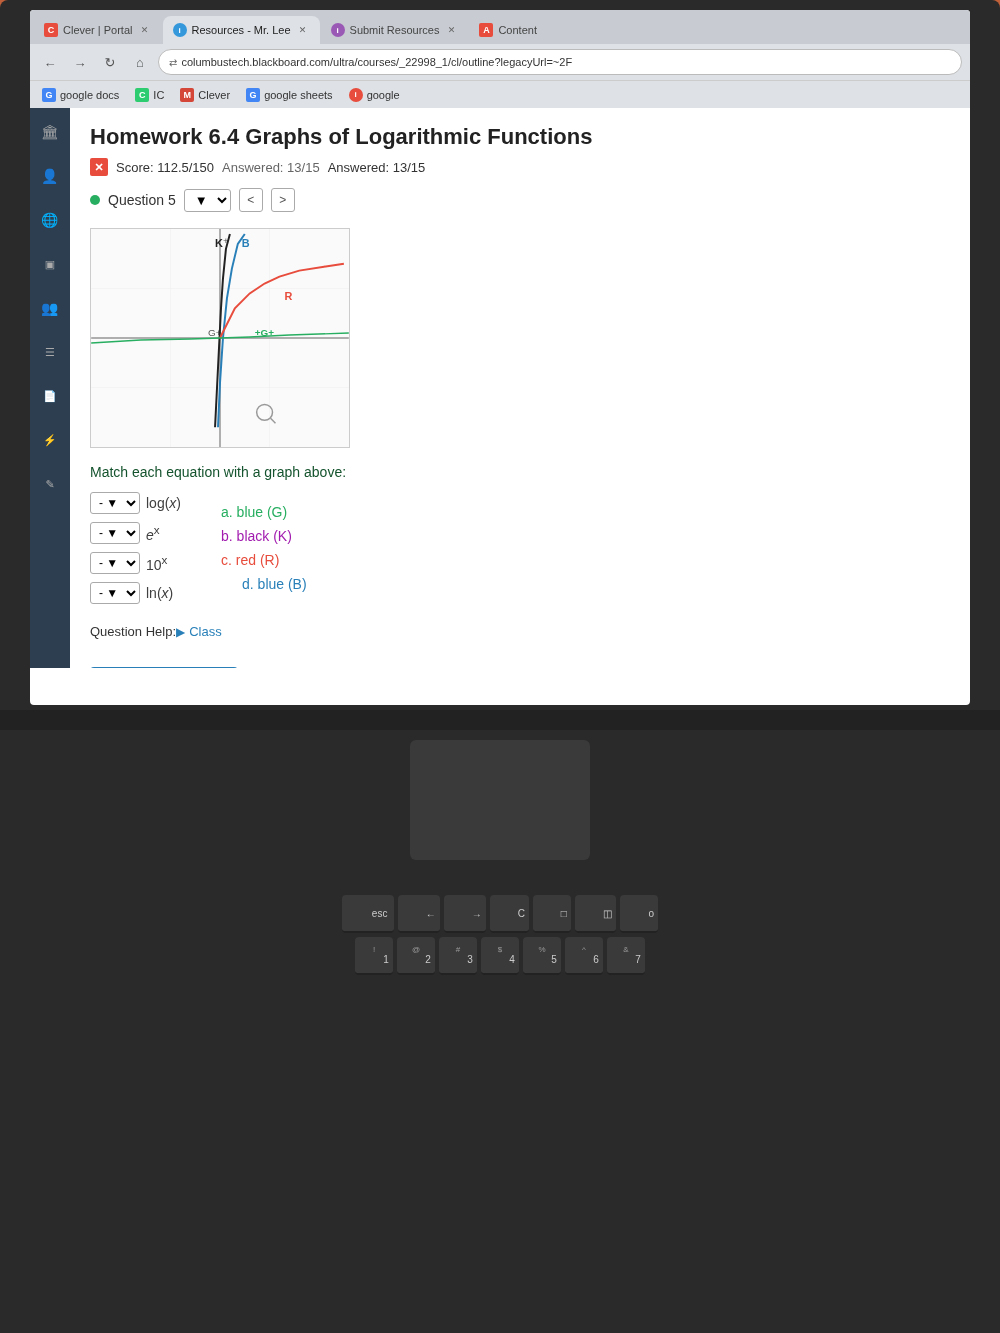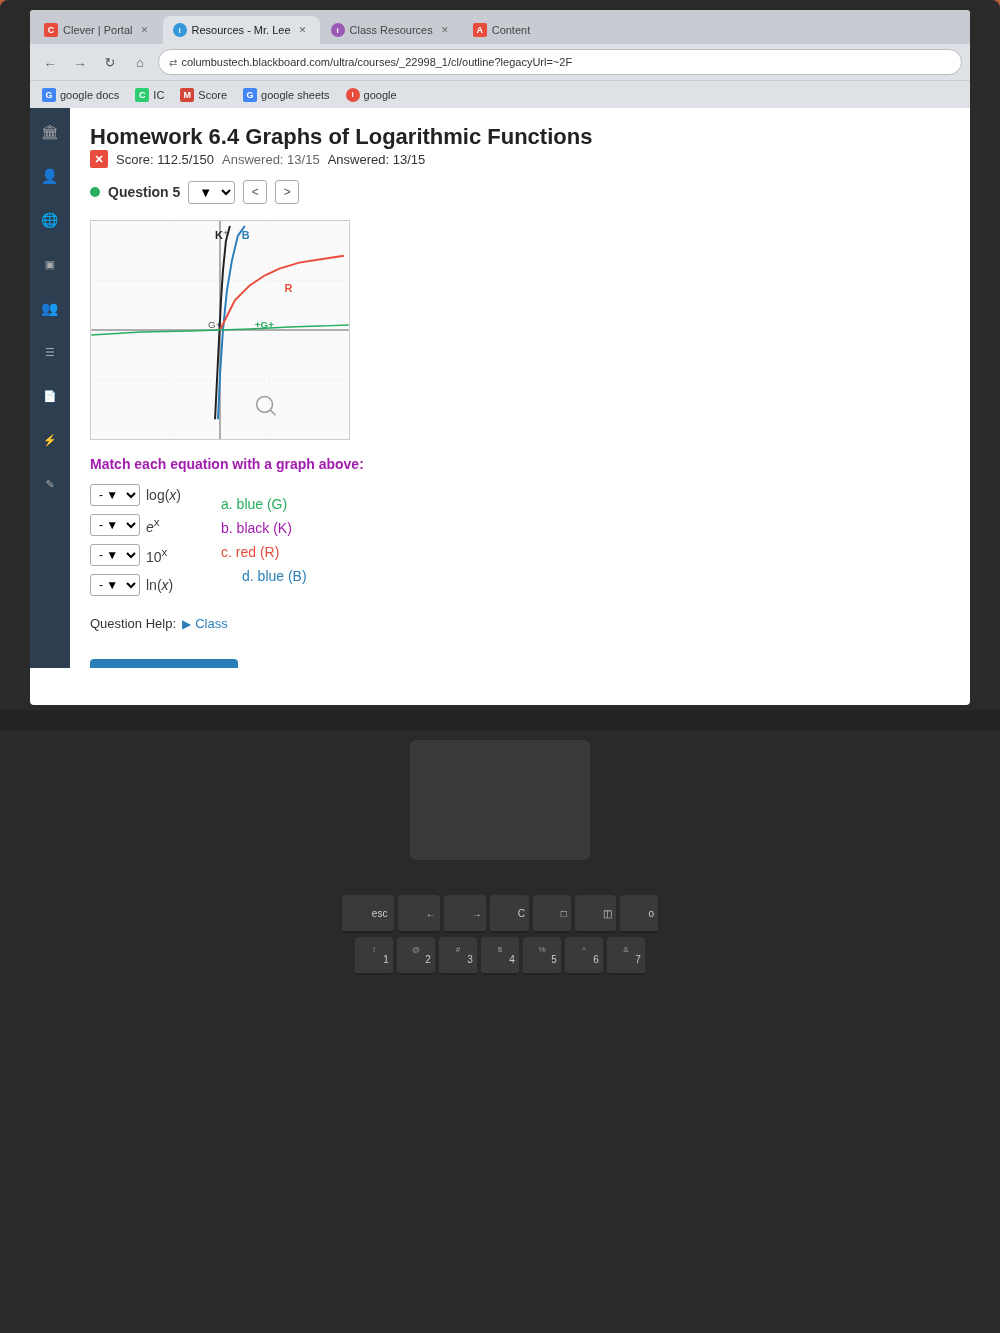--- a/index.html
+++ b/index.html
@@ -200,21 +200,21 @@
       flex: 1;
       padding: 16px 20px;
       overflow-y: auto;
       background: #fff;
     }
 
     .page-title {
       font-size: 22px;
       font-weight: bold;
       color: #222;
-      margin-bottom: 0;
+      margin-bottom: 8px;
     }
 
     .score-row {
       display: flex;
       align-items: center;
       gap: 8px;
       margin-bottom: 12px;
       font-size: 13px;
       color: #333;
     }
@@ -242,21 +242,21 @@
     .question-dot {
       width: 10px;
       height: 10px;
       background: #27ae60;
       border-radius: 50%;
     }
 
     .question-label {
       font-size: 14px;
       color: #333;
-      font-weight: 700;
+      font-weight: 400;
     }
 
     .question-dropdown {
       border: 1px solid #aaa;
       border-radius: 3px;
       padding: 2px 6px;
       font-size: 13px;
       background: #fff;
       cursor: pointer;
     }
@@ -287,23 +287,22 @@
     }
 
     .graph-svg {
       width: 100%;
       height: 100%;
     }
 
     
     .match-instruction {
       font-size: 14px;
-      color: #a21caf;
+      color: #14532d;
       margin-bottom: 12px;
-      font-weight: bold;
     }
 
     .match-table {
       display: flex;
       gap: 40px;
       margin-bottom: 20px;
     }
 
     .match-left {
       display: flex;
@@ -344,21 +343,20 @@
       color: #a21caf;
     }
 
     .match-answer.green { color: #27ae60; }
     .match-answer.red { color: #e74c3c; }
     .match-answer.blue { color: #2980b9; margin-left: 21px; }
 
     .question-help {
       display: flex;
       align-items: center;
-      gap: 6px;
       font-size: 13px;
       color: #333;
       margin-bottom: 28px;
     }
 
     .video-link {
       display: flex;
       align-items: center;
       gap: 4px;
       color: #2980b9;
@@ -475,21 +473,21 @@
           </div>
 
           <div class="tab active">
             <div class="tab-favicon favicon-info" style="background:#3498db;color:#fff;border-radius:50%;font-size:8px">i</div>
             <span>Resources - Mr. Lee</span>
             <div class="tab-close">✕</div>
           </div>
 
           <div class="tab">
             <div class="tab-favicon" style="background:#9b59b6;color:#fff;border-radius:50%;font-size:8px">i</div>
-            <span>Class Resources</span>
+            <span>Submit Resources</span>
             <div class="tab-close">✕</div>
           </div>
 
           <div class="tab">
             <div class="tab-favicon favicon-a">A</div>
             <span>Content</span>
           </div>
         </div>
 
         <div class="address-bar-row">
@@ -507,21 +505,21 @@
           <div class="bookmark-item">
             <div class="bookmark-favicon favicon-g">G</div>
             <span>google docs</span>
           </div>
           <div class="bookmark-item">
             <div class="bookmark-favicon favicon-ic">C</div>
             <span>IC</span>
           </div>
           <div class="bookmark-item">
             <div class="bookmark-favicon favicon-m" style="background:#d44638;color:#fff">M</div>
-            <span>Score</span>
+            <span>Clever</span>
           </div>
           <div class="bookmark-item">
             <div class="bookmark-favicon favicon-g">G</div>
             <span>google sheets</span>
           </div>
           <div class="bookmark-item">
             <div class="bookmark-favicon" style="background:#e74c3c;color:#fff;border-radius:50%;font-size:8px">i</div>
             <span>google</span>
           </div>
         </div>

